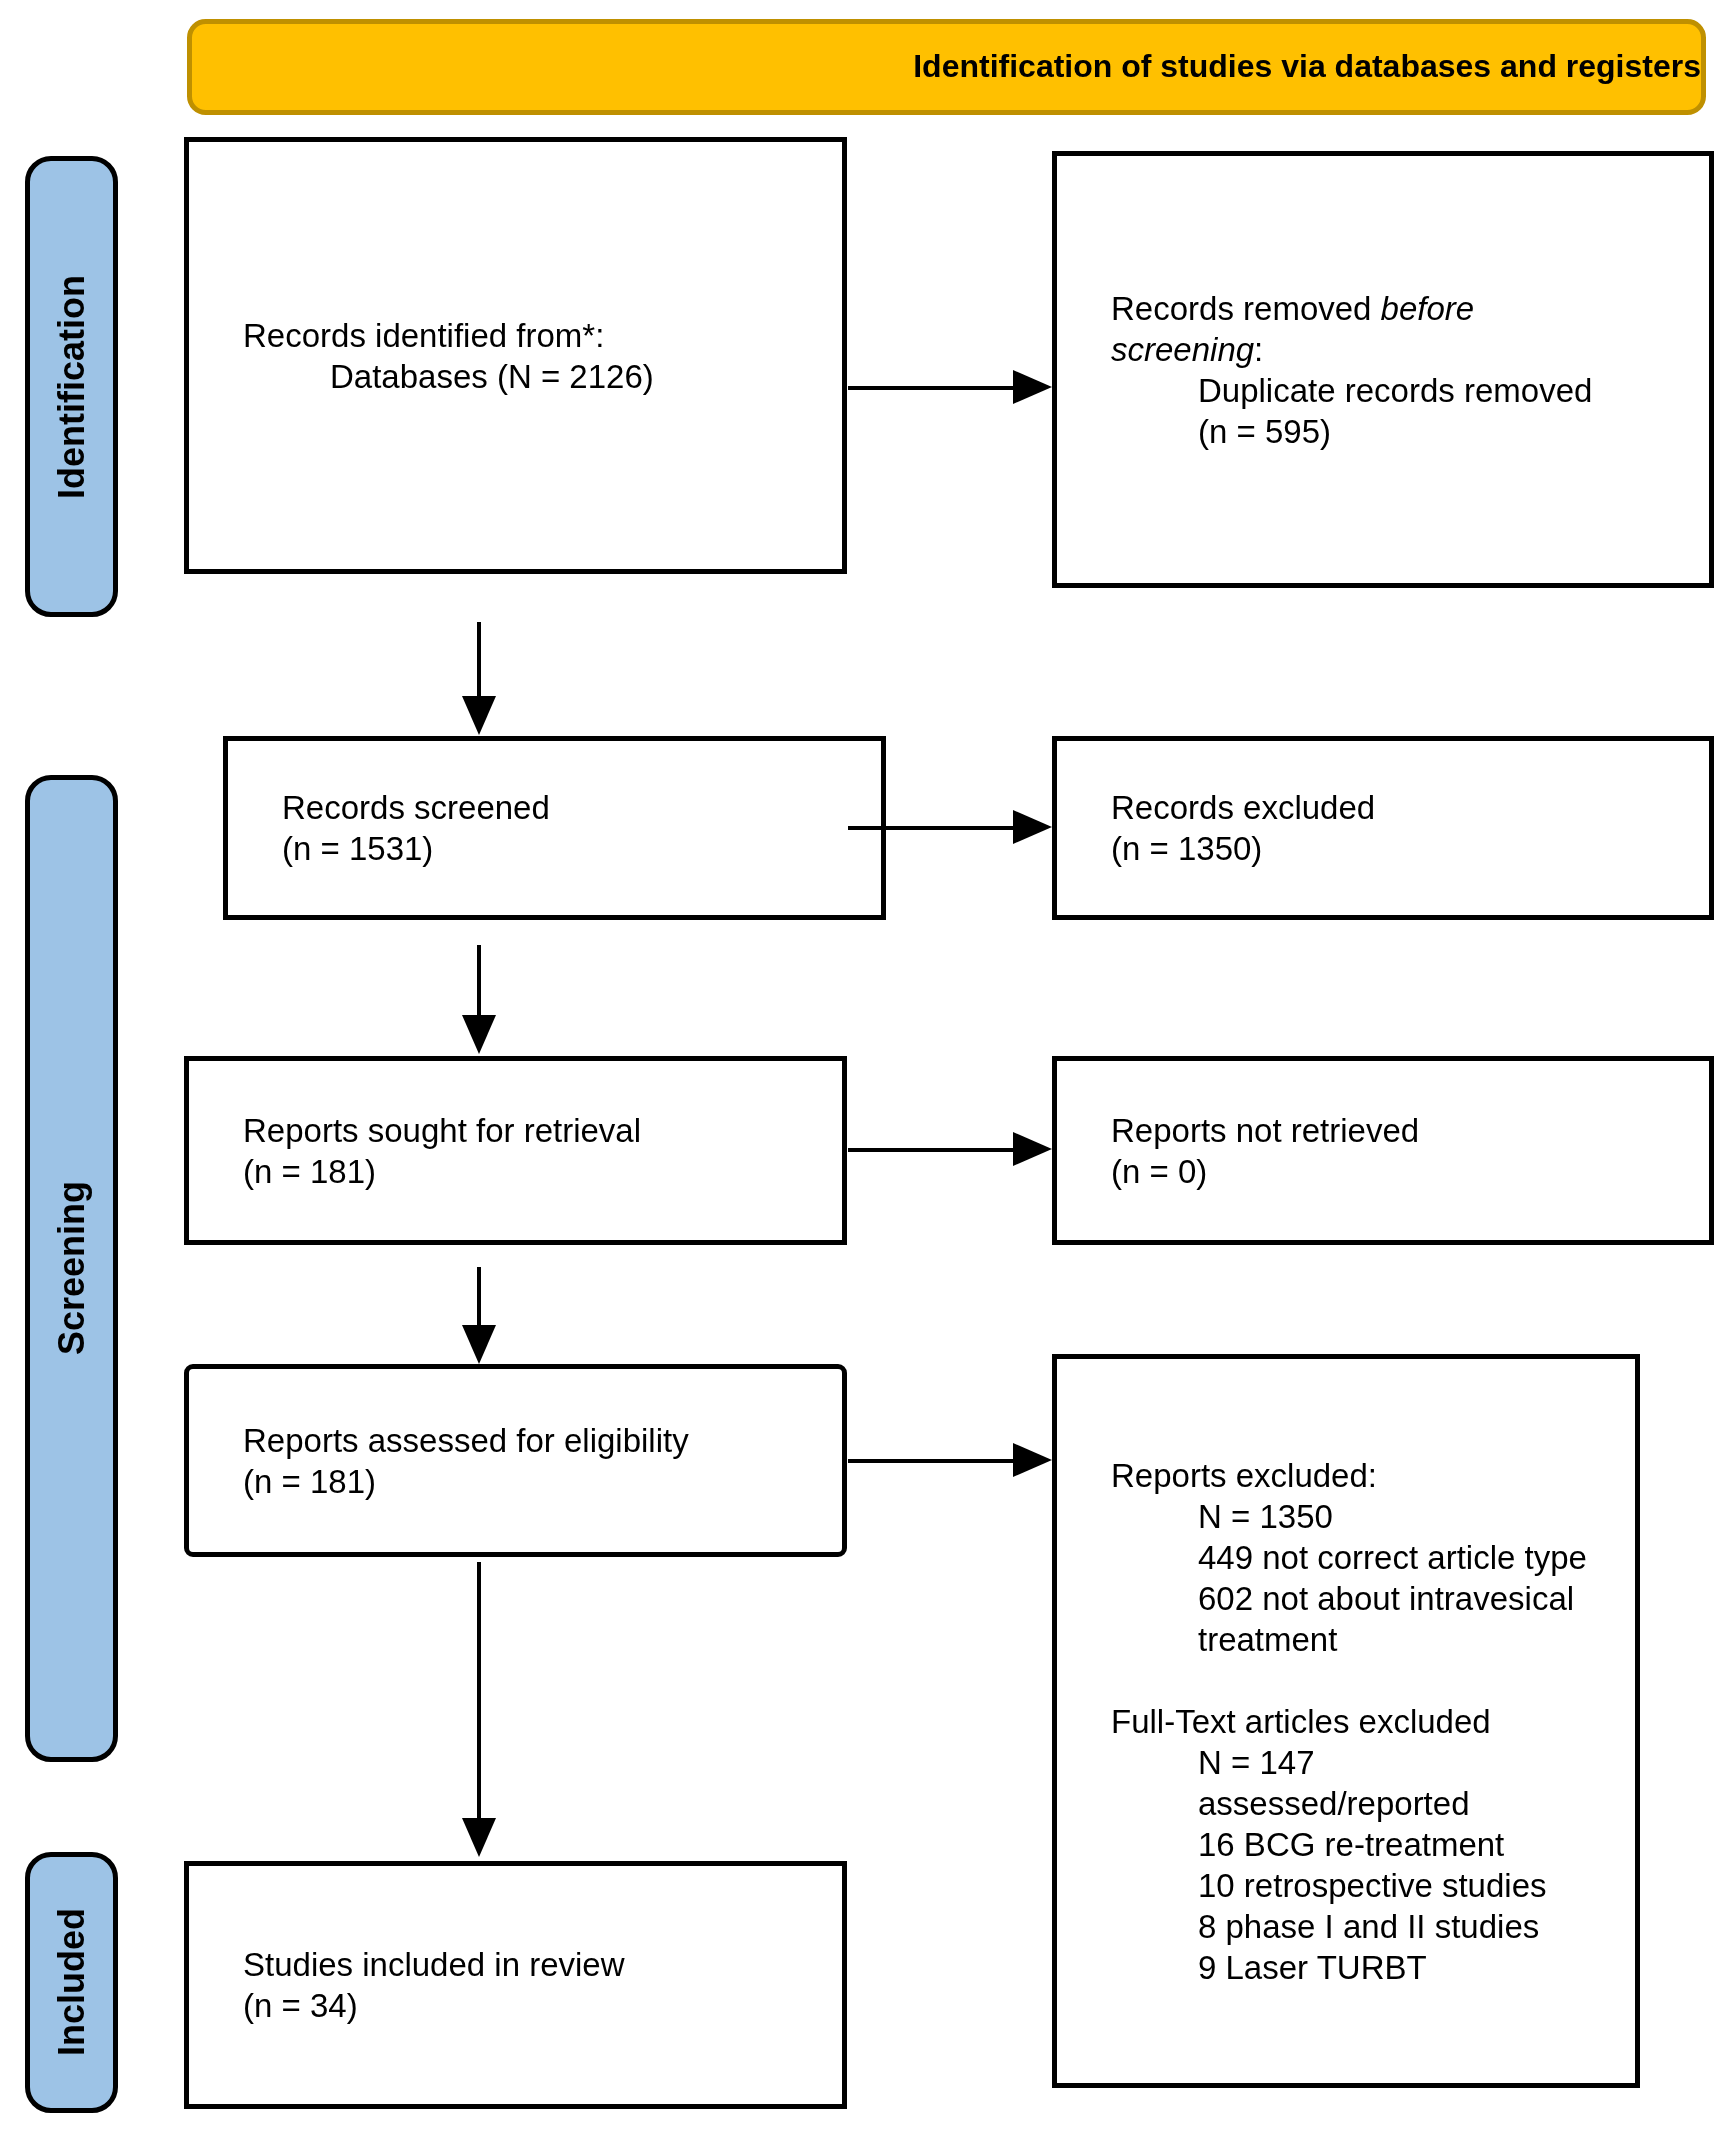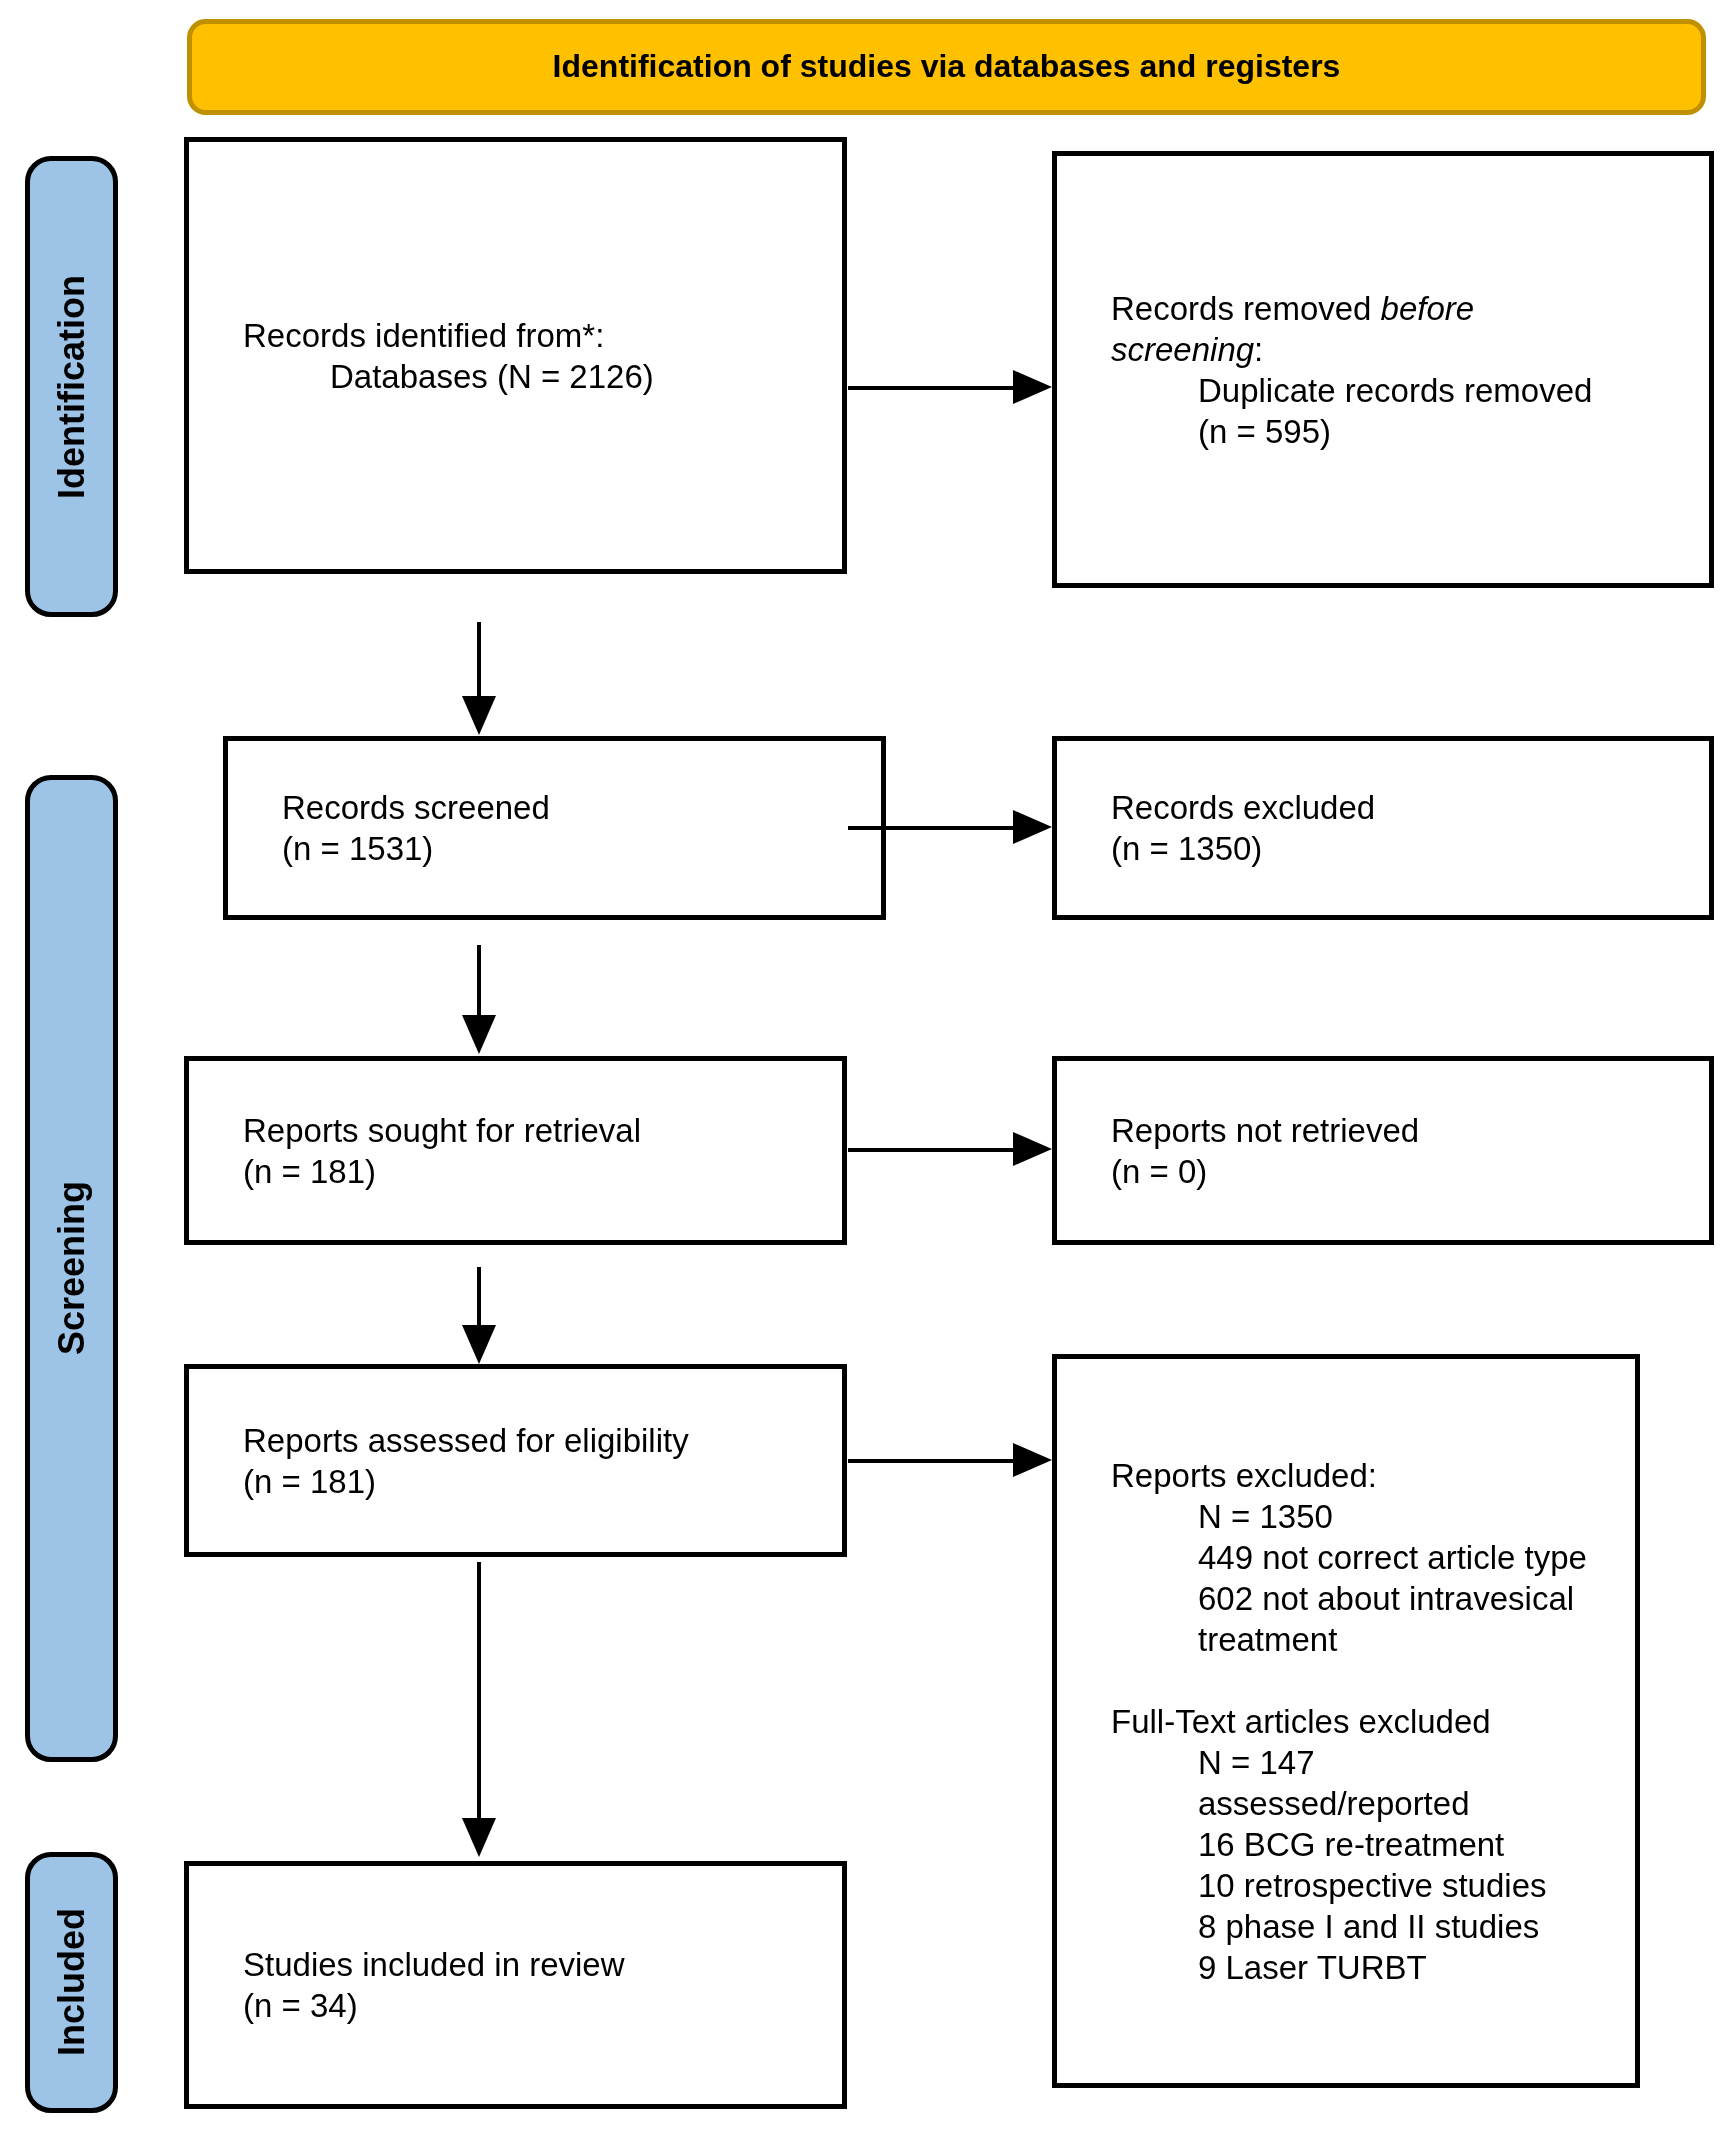--- a/index.html
+++ b/index.html
@@ -11,21 +11,21 @@
     color:#000;
     overflow:hidden;
   }
   
   .banner{
     position:absolute;left:187px;top:18.7px;width:1519px;height:96px;
     background:var(--banner-fill,#FFC000);
     border:5px solid var(--banner-border,#BF9000);
     border-radius:18.7px;
     box-sizing:border-box;
-    display:flex;align-items:center;justify-content:center;
+    display:flex;align-items:center;justify-content:flex-end;
     font-size:32px;font-weight:bold;
   }
   
   .stage{
     position:absolute;left:25px;width:93px;
     background:var(--stage-fill,#9DC3E6);
     border:5.6px solid #000;border-radius:26px;
     box-sizing:border-box;
     display:flex;align-items:center;justify-content:center;
   }
@@ -44,21 +44,21 @@
     border:5px solid #000;box-sizing:border-box;
     display:flex;flex-direction:column;justify-content:center;
     padding:6.2px 18.7px 6.2px 54px;
     font-size:33px;line-height:41px;
   }
   .box .line{white-space:nowrap;}
   .box .line.indent{padding-left:87px;}
   #box-records-identified{left:184px;top:137px;width:663px;height:437px;}
   #box-records-screened{left:184px;top:736px;width:663px;height:184px;margin-left:39px;}
   #box-reports-sought{left:184px;top:1056px;width:663px;height:189px;}
-  #box-reports-assessed{left:184px;top:1364px;width:663px;height:193px;}
+  #box-reports-assessed{left:184px;top:1364px;width:663px;height:193px;border-radius:9px;}
   #box-studies-included{left:184px;top:1861px;width:663px;height:248px;}
   #box-records-removed{left:1052px;top:151px;width:662px;height:437px;}
   #box-records-excluded{left:1052px;top:736px;width:662px;height:184px;}
   #box-reports-not-retrieved{left:1052px;top:1056px;width:662px;height:189px;}
   #box-reports-excluded{left:1052px;top:1354px;width:588px;height:734px;}
   
   .stem-v{position:absolute;width:3.7px;background:#000;left:477px;}
   .head-v{position:absolute;width:0;height:0;left:462px;
     border-left:17.4px solid transparent;border-right:17.4px solid transparent;
     border-top:39px solid #000;}

